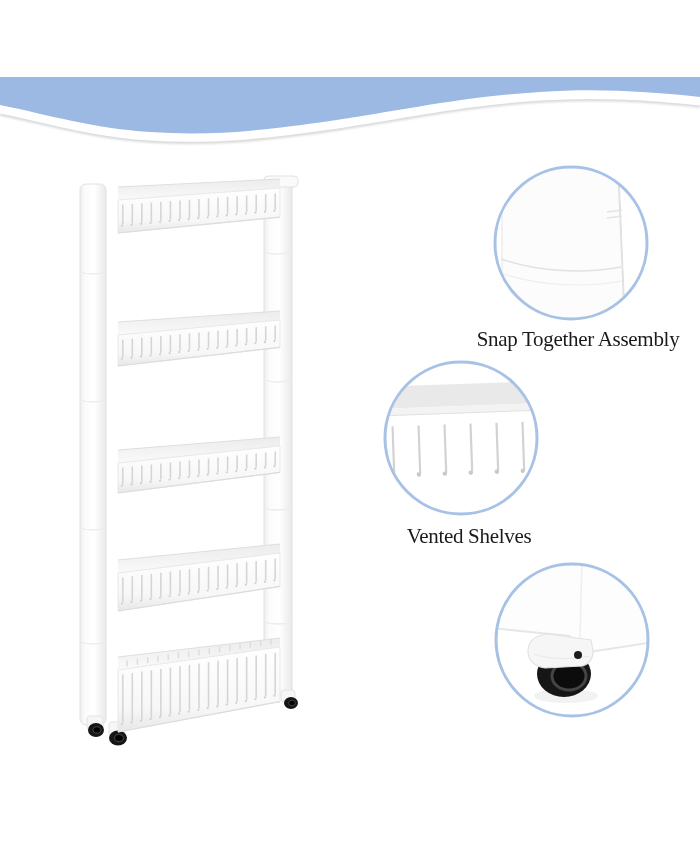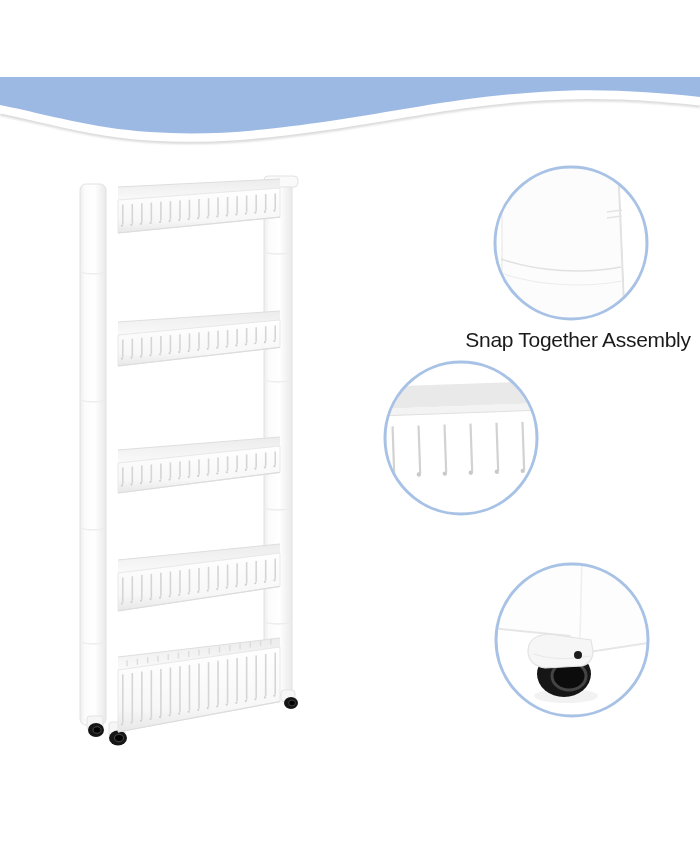--- a/index.html
+++ b/index.html
@@ -1,18 +1,18 @@
 <!DOCTYPE html>
 <html><head>
 <meta charset="utf-8">
 <style>
   html,body{margin:0;padding:0;background:#ffffff;}
   .scene{
     position:relative;width:700px;height:855px;overflow:hidden;background:#ffffff;
-    font-family:Liberation Sans, sans-serif;
+    font-family:Liberation Serif, serif;
   }
   .banner{position:absolute;left:0;top:0;width:700px;height:170px;}
   .cart{position:absolute;left:66px;top:172px;width:240px;height:600px;}
   .callout-circle{position:absolute;width:164px;height:164px;}
   .callout-label{
     position:absolute;transform:translate(-50%,-50%);
     font-size:21px;line-height:1.1;color:#1a1a1a;letter-spacing:-0.3px;
     white-space:nowrap;text-align:center;
   }
 </style>
@@ -343,20 +343,21 @@
             <circle cx="38.6" cy="117" r="2.2"></circle>
           <circle cx="64.6" cy="117" r="2.2"></circle>
             <circle cx="90.6" cy="117" r="2.2"></circle>
           <circle cx="116.6" cy="117" r="2.2"></circle>
             <circle cx="142.6" cy="117" r="2.2"></circle>
         </g>
       </g>
     </g>
     <circle cx="82" cy="82" r="76" fill="none" stroke="#a8c2e6" stroke-width="3"></circle>
   </svg>
+  <div class="callout-label" style="left:469px;top:537px;">Vented Shelves</div>
 
   <svg class="callout-circle" style="left:490px;top:558px;" viewBox="0 0 164 164" aria-hidden="true">
     <defs>
         <clipPath id="cc3">
           <circle cx="82" cy="82" r="76"></circle>
         </clipPath>
       </defs>
     <g clip-path="url(#cc3)">
       <rect width="164" height="164" fill="#ffffff"></rect>
       <path d="M0,70 L80,78 L86,96 L164,84 L164,0 L0,0 Z" fill="#fdfdfd"></path>

